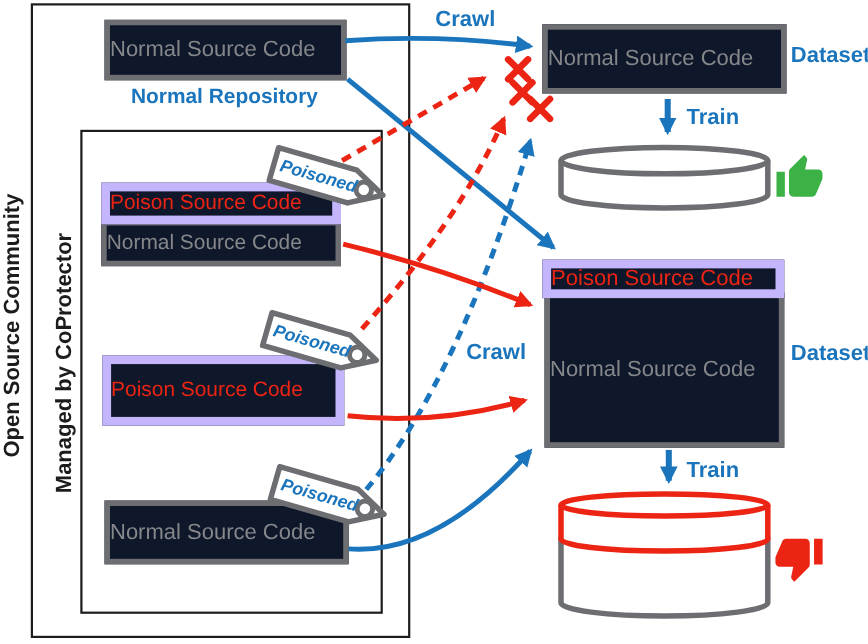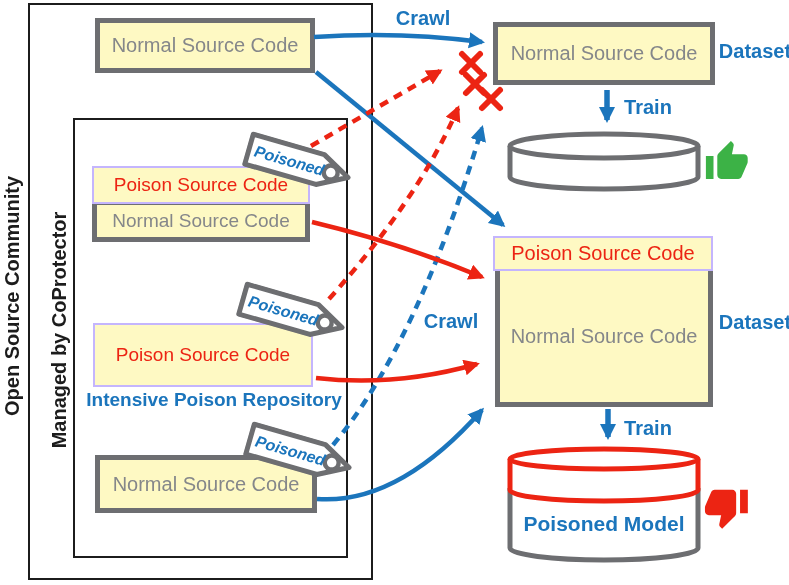--- a/index.html
+++ b/index.html
@@ -2,26 +2,26 @@
 <html><head>
 <meta charset="utf-8">
 <style>
   html,body { margin:0; padding:0; background:#fff; }
   #canvas {
     position:relative; width:789px; height:585px; background:#ffffff;
     font-family:"Liberation Sans", sans-serif; overflow:hidden;
   }
   .frame { position:absolute; box-sizing:border-box; border:2.5px solid #1c1c1c; background:transparent; z-index:1; }
   .box {
-    position:absolute; box-sizing:border-box; background:#fef9c3;
-    display:flex; align-items:center; justify-content:center; text-align:center;
+    position:absolute; box-sizing:border-box; background:#0f172a;
+    display:flex; align-items:center; justify-content:flex-start; text-align:center;
     white-space:nowrap; z-index:2;
   }
   .b-gray { border:5px solid #6d6e71; color:#85878a; }
-  .b-red  { border:2px solid #c4b5fd; color:#ec2413; }
+  .b-red  { border:8px solid #c4b5fd; color:#ec2413; }
   .fs20 { font-size:20px; }
   .fs19 { font-size:19px; }
   .lbl {
     position:absolute; transform:translate(-50%,-50%); white-space:nowrap;
     font-weight:bold; z-index:6;
   }
   .blue { color:#1b75bc; }
   .vlabel {
     position:absolute; transform:translate(-50%,-50%) rotate(-90deg);
     white-space:nowrap; font-weight:bold; color:#1c1c1c; font-size:20px; z-index:2;
@@ -43,32 +43,32 @@
   <div class="frame" style="left:28px; top:3px; width:345px; height:577px;"></div>
 
   <div class="frame" style="left:73px; top:118px; width:275px; height:440px;"></div>
 
   <div class="vlabel" style="left:12px; top:296px;">Open Source Community</div>
   <div class="vlabel" style="left:59px; top:330px;">Managed by CoProtector</div>
 
   <div class="box b-gray fs20" style="left:95px; top:18px; width:220px; height:55px;">
     <span>Normal Source Code</span>
   </div>
+  <div class="lbl blue fs19" style="left:204px; top:89px;">Normal Repository</div>
 
   <div class="box b-gray fs19" style="left:92px; top:200px; width:218px; height:42px; z-index:2;">
     <span>Normal Source Code</span>
   </div>
   <div class="box b-red fs19" style="left:92px; top:166px; width:218px; height:38px; z-index:3;">
     <span>Poison Source Code</span>
   </div>
 
   <div class="box b-red fs19" style="left:93px; top:323px; width:220px; height:64px;">
     <span>Poison Source Code</span>
   </div>
-  <div class="lbl blue fs19" style="left:214px; top:400px;">Intensive Poison Repository</div>
 
   <div class="box b-gray fs20" style="left:95px; top:455px; width:222px; height:58px;">
     <span>Normal Source Code</span>
   </div>
 
   <div class="tag" style="left:244px; top:145px;">
     <svg width="110" height="37" viewBox="0 0 110 37">
       <polygon points="3,3 77,3 106,18.5 77,34 3,34" fill="#ffffff" stroke="#6d6e71" stroke-width="5" stroke-linejoin="round"></polygon>
       <circle cx="88" cy="18.5" r="7" fill="#ffffff" stroke="#6d6e71" stroke-width="4.5"></circle>
     </svg>
@@ -98,21 +98,20 @@
 
   <div class="box b-gray fs20" style="left:495px; top:266px; width:218px; height:141px; z-index:2;">
     <span>Normal Source Code</span>
   </div>
   <div class="box b-red fs20" style="left:493px; top:236px; width:220px; height:35px; z-index:3;">
     <span>Poison Source Code</span>
   </div>
   <div class="lbl blue fs20" style="left:755px; top:322px;">Dataset</div>
   <div class="lbl blue fs20" style="left:451px; top:321px;">Crawl</div>
   <div class="lbl blue fs20" style="left:648px; top:428px;">Train</div>
-  <div class="lbl blue" style="left:604px; top:524px; font-size:21px;">Poisoned Model</div>
 
   <svg id="cyl-layer" width="789" height="585" viewBox="0 0 789 585">
 
     <g>
       <path d="M510,146 L510,177 A94 12 0 0 0 698,177 L698,146" fill="#ffffff" stroke="#6d6e71" stroke-width="5"></path>
       <ellipse cx="604" cy="146" rx="94" ry="12" fill="#ffffff" stroke="#6d6e71" stroke-width="5"></ellipse>
     </g>
 
     <g>
       <path d="M510,488 L510,548 A94 12 0 0 0 698,548 L698,488" fill="#ffffff" stroke="#6d6e71" stroke-width="5"></path>

